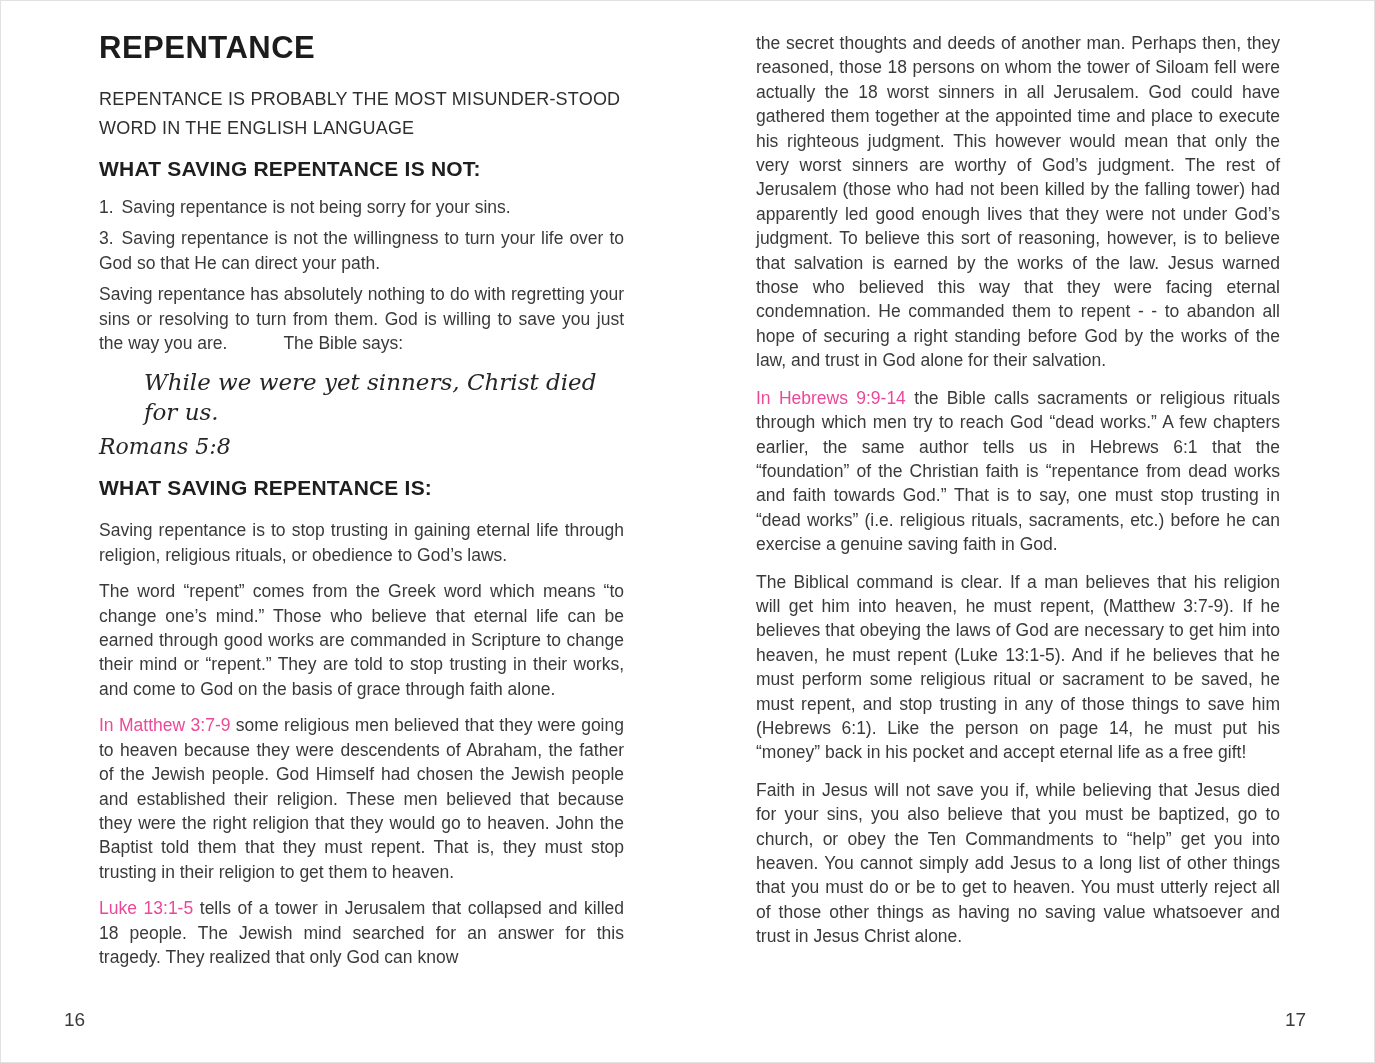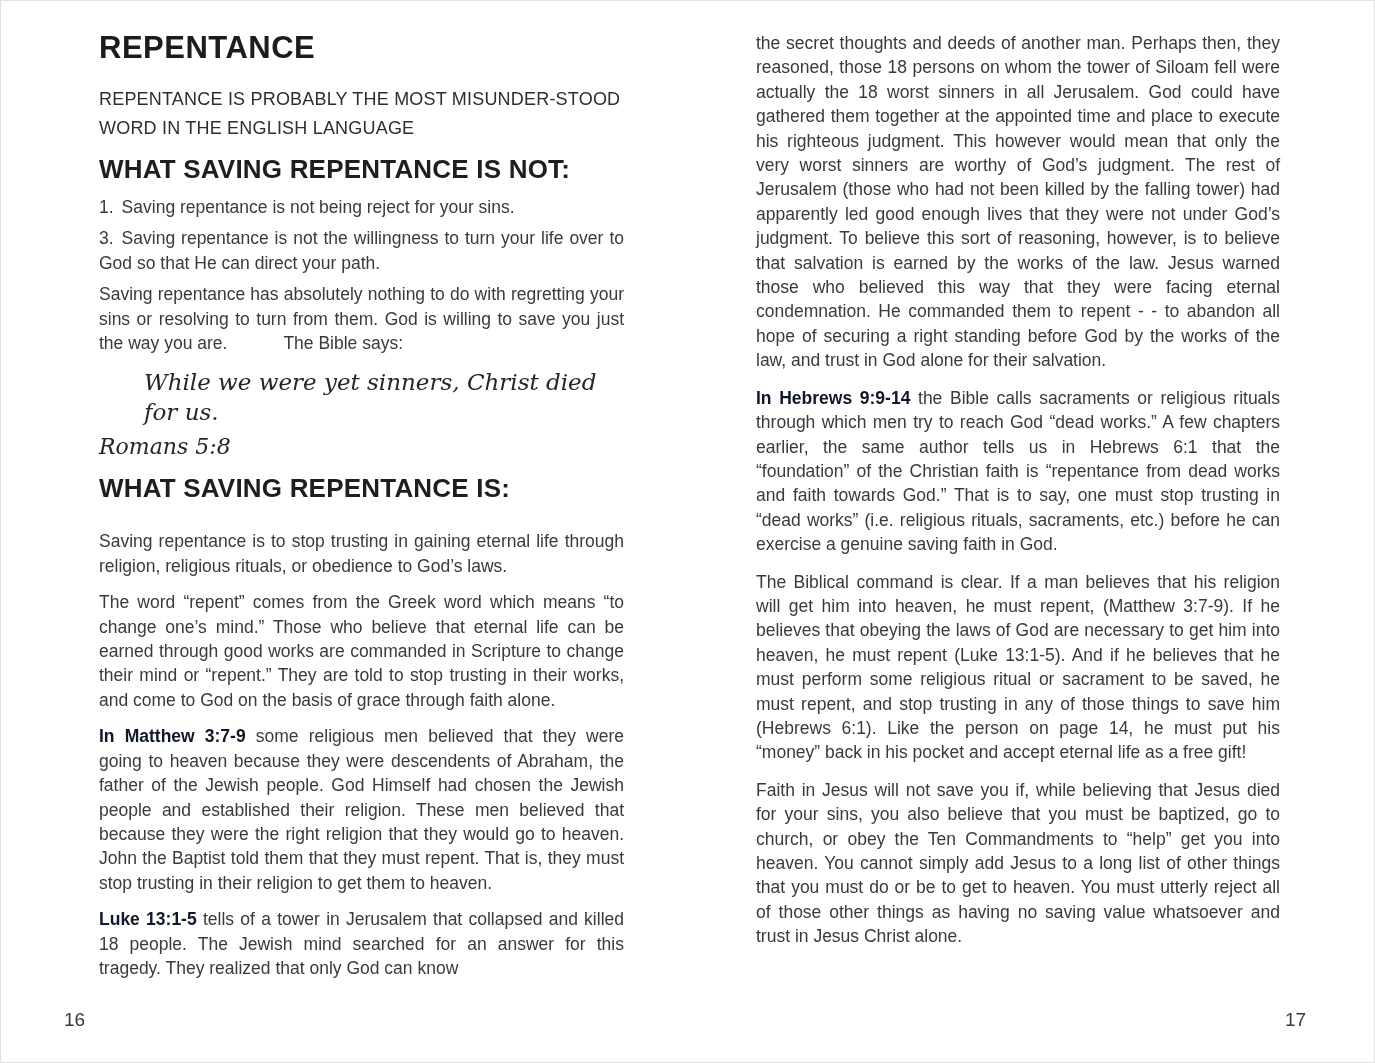--- a/index.html
+++ b/index.html
@@ -19,30 +19,30 @@
 
   .doc-title{
     font-size:31px;font-weight:bold;color:#1c1c1c;
     letter-spacing:0.5px;margin:0 0 20px 0;line-height:34px;
   }
   .doc-subtitle{
     font-size:18px;color:#2e2e2e;line-height:29px;
     margin:0 0 13px 0;letter-spacing:0.2px;
   }
   .sec-heading{
-    font-size:26px;font-weight:bold;color:#1e1e1e;
+    font-size:21px;font-weight:bold;color:#1e1e1e;
     margin:0 0 13px 0;line-height:26px;letter-spacing:0.2px;
   }
   .body-text, .num-item{
     font-size:17.5px;line-height:24.4px;color:#3a3a3a;
     text-align:justify;margin:0 0 12px 0;
   }
   .num-item{margin:0 0 7px 0;}
   .num-item .num{margin-right:8px;}
-  .lead-bold{font-weight:bold;color:#0f172a;}
+  .lead-bold{font-weight:normal;color:#ec4899;}
   .gap-before{display:inline-block;margin-left:56px;}
   .quote-block{margin:10px 0 14px 0;}
   .quote-text{
     font-family:"DejaVu Serif", serif;font-style:italic;
     font-size:23px;color:#262626;margin:0 0 6px 45px;line-height:30px;
   }
   .quote-ref{
     font-family:"DejaVu Serif", serif;font-style:italic;
     font-size:22px;color:#262626;text-align:left;margin:0 92px 0 0;line-height:28px;
   }
@@ -55,31 +55,31 @@
 </head>
 <body>
 
 <div class="page-col col-left">
   <h1 class="doc-title">REPENTANCE</h1>
 
   <div class="doc-subtitle">REPENTANCE IS PROBABLY THE MOST MISUNDER-STOOD WORD IN THE ENGLISH LANGUAGE</div>
 
   <h2 class="sec-heading">WHAT SAVING REPENTANCE IS NOT:</h2>
 
-  <div class="num-item"><span class="num">1.</span><span>Saving repentance is not being reject for your sins.</span></div>
+  <div class="num-item"><span class="num">1.</span><span>Saving repentance is not being sorry for your sins.</span></div>
   <div class="num-item"><span class="num">3.</span><span>Saving repentance is not the willingness to turn your life over to God so that He can direct your path.</span></div>
 
   <p class="body-text" style="margin-top:3px;"><span>Saving repentance has absolutely nothing to do with regretting your sins or resolving to turn from them.  God is willing to save you just the way you are.</span><span class="gap-before">The Bible says:</span></p>
 
   <div class="quote-block">
     <div class="quote-text">While we were yet sinners, Christ died for us.</div>
     <div class="quote-ref">Romans 5:8</div>
   </div>
 
-  <h2 class="sec-heading" style="margin-bottom:28px;">WHAT SAVING REPENTANCE IS:</h2>
+  <h2 class="sec-heading" style="margin-bottom:17px;">WHAT SAVING REPENTANCE IS:</h2>
 
   <p class="body-text"><span class="lead-bold"></span><span>Saving repentance is to stop trusting in gaining eternal life through religion, religious rituals, or obedience to God’s laws.</span></p>
   <p class="body-text"><span class="lead-bold"></span><span>The word “repent” comes from the Greek word which means “to change one’s mind.”  Those who believe that eternal life can be earned through good works are commanded in Scripture to change their mind or “repent.”  They are told to stop trusting in their works, and come to God on the basis of grace through faith alone.</span></p>
   <p class="body-text"><span class="lead-bold">In Matthew 3:7-9</span><span> some religious men believed that they were going to heaven because they were descendents of Abraham, the father of the Jewish people.  God Himself had chosen the Jewish people and established their religion.  These men believed that because they were the right religion that they would go to heaven.  John the Baptist told them that they must repent.  That is, they must stop trusting in their religion to get them to heaven.</span></p>
   <p class="body-text"><span class="lead-bold">Luke 13:1-5</span><span> tells of a tower in Jerusalem that collapsed and killed 18 people.  The Jewish mind searched for an answer for this tragedy.  They realized that only God can know</span></p>
 </div>
 
 <div class="page-col col-right">
   <p class="body-text" style="margin-bottom:13px;"><span class="lead-bold"></span><span>the secret thoughts and deeds of another man.  Perhaps then, they reasoned, those 18 persons on whom the tower of Siloam fell were actually the 18 worst sinners in all Jerusalem.  God could have gathered them together at the appointed time and place to execute his righteous judgment.  This however would mean that only the very worst sinners are worthy of God’s judgment.  The rest of Jerusalem (those who had not been killed by the falling tower) had apparently led good enough lives that they were not under God’s judgment.  To believe this sort of reasoning, however, is to believe that salvation is earned by the works of the law.  Jesus warned those who believed this way that they were facing eternal condemnation.  He commanded them to repent - - to abandon all hope of securing a right standing before God by the works of the law, and trust in God alone for their salvation.</span></p>
   <p class="body-text" style="margin-bottom:13px;"><span class="lead-bold">In Hebrews 9:9-14</span><span> the Bible calls sacraments or religious rituals through which men try to reach God “dead works.”  A few chapters earlier, the same author tells us in Hebrews 6:1 that the “foundation” of the Christian faith is “repentance from dead works and faith towards God.”  That is to say, one must stop trusting in “dead works” (i.e. religious rituals, sacraments, etc.) before he can exercise a genuine saving faith in God.</span></p>

